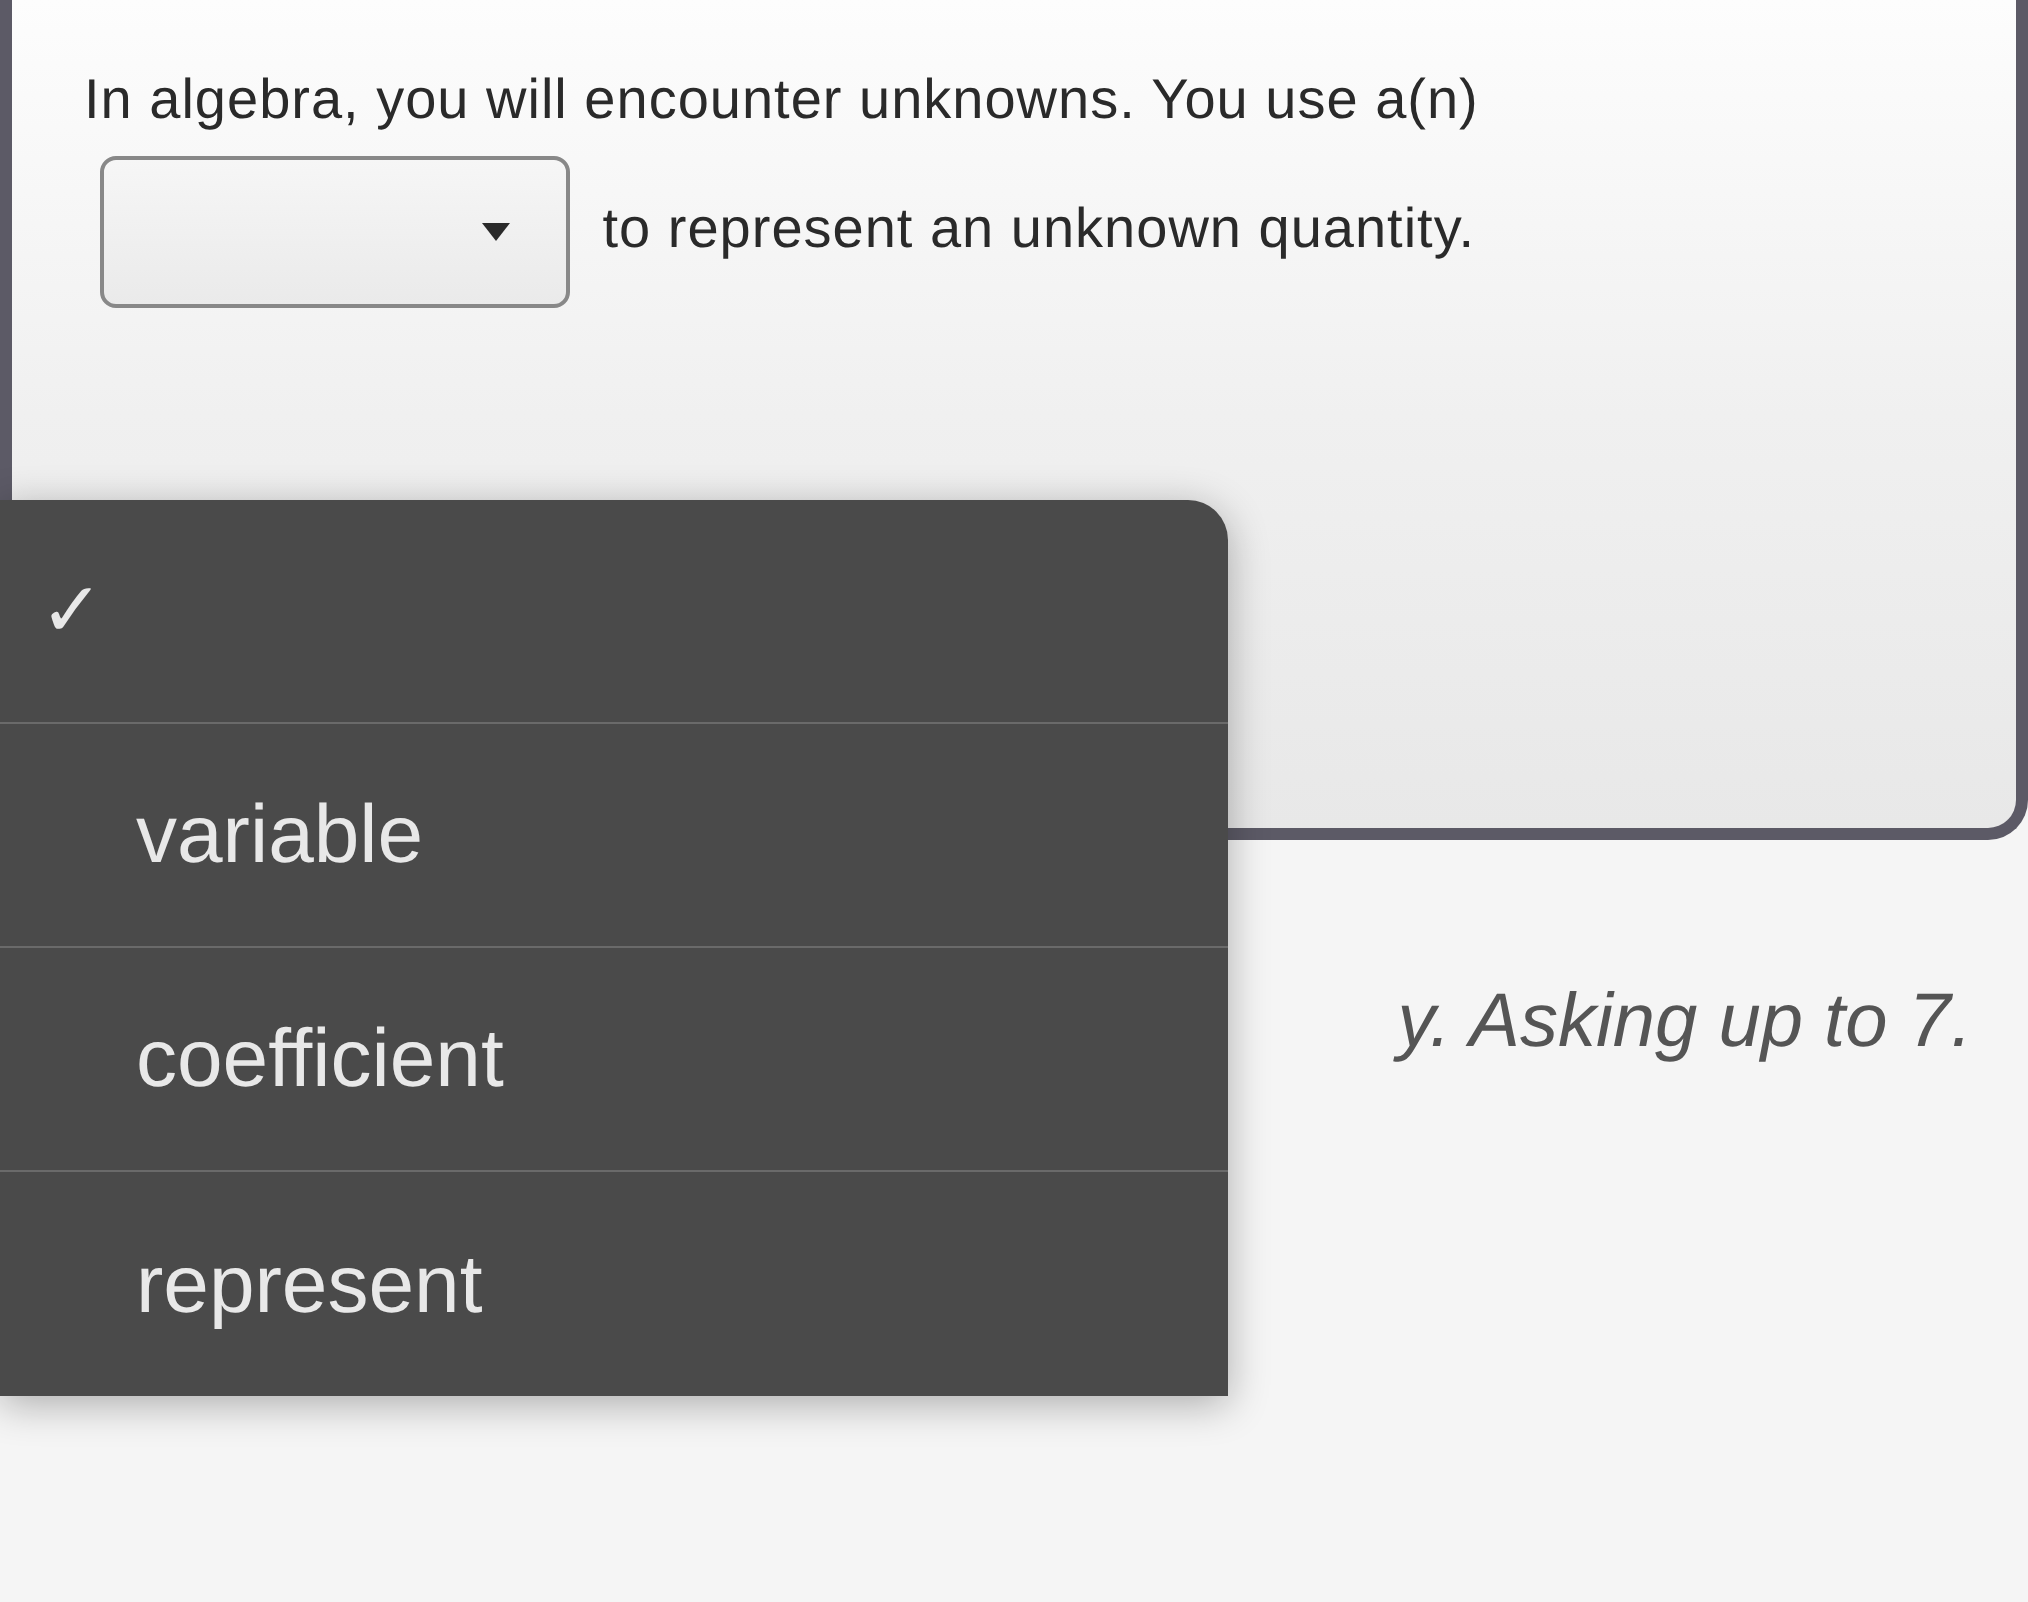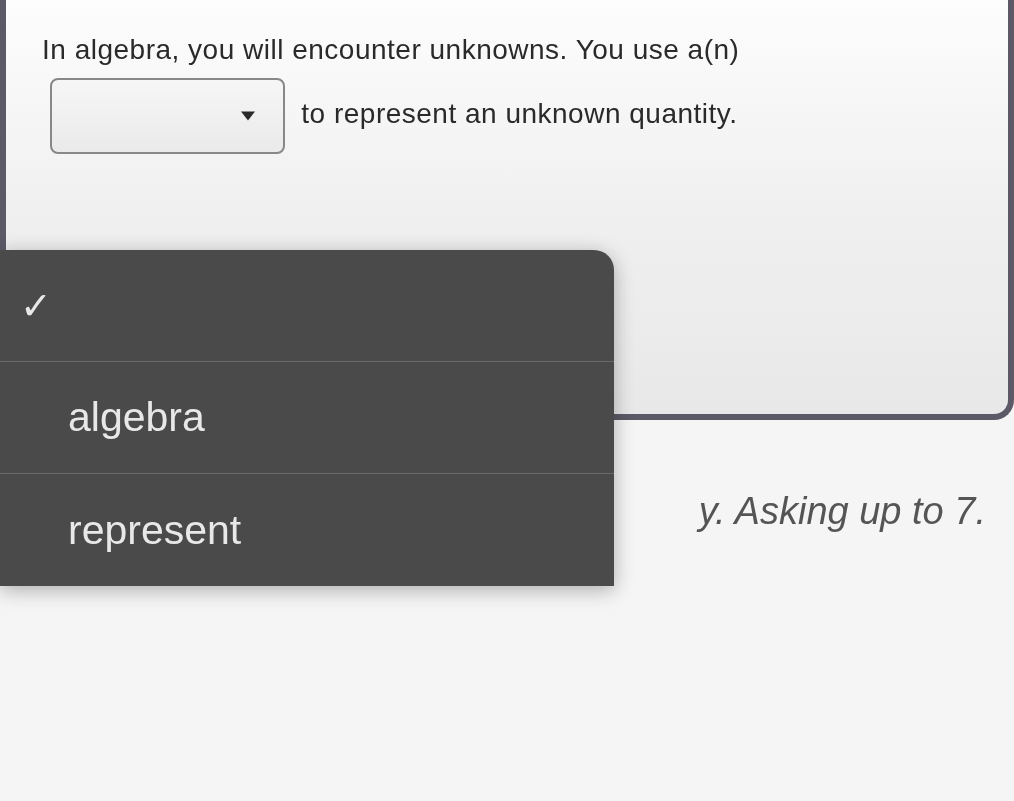--- a/index.html
+++ b/index.html
@@ -122,18 +122,21 @@
 </div>
 
 <div class="hint-text">y. Asking up to 7.</div>
 
 <div class="dropdown-menu">
   <div class="dropdown-item checked">
     <span class="check-icon">✓</span>
     <span></span>
   </div>
   <div class="dropdown-item">
-    <span>algebra</span>
+    <span>variable</span>
+  </div>
+  <div class="dropdown-item">
+    <span>coefficient</span>
   </div>
   <div class="dropdown-item">
     <span>represent</span>
   </div>
 </div>
 
 </body></html>

